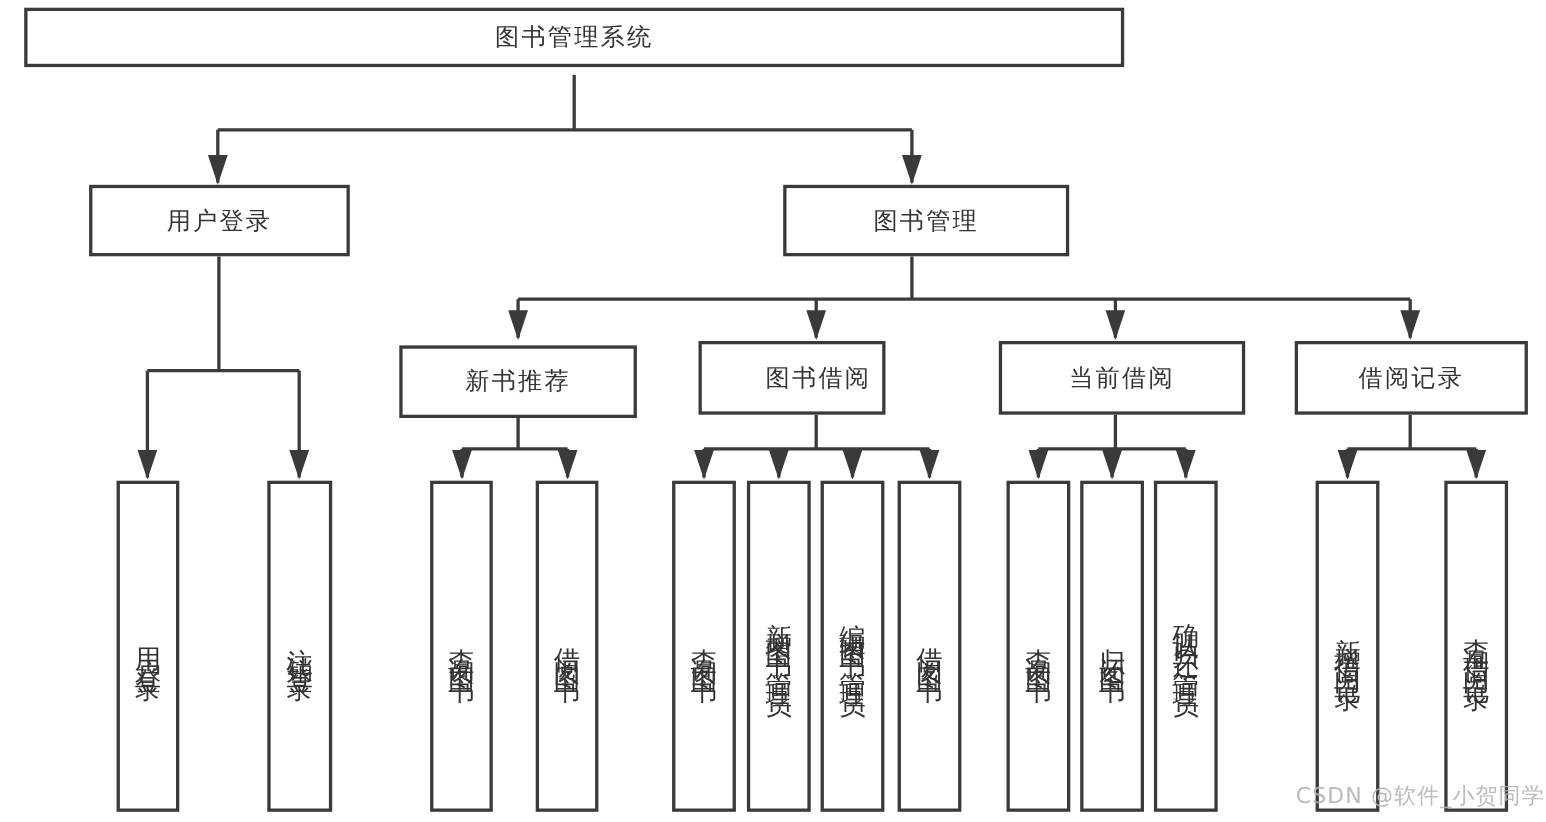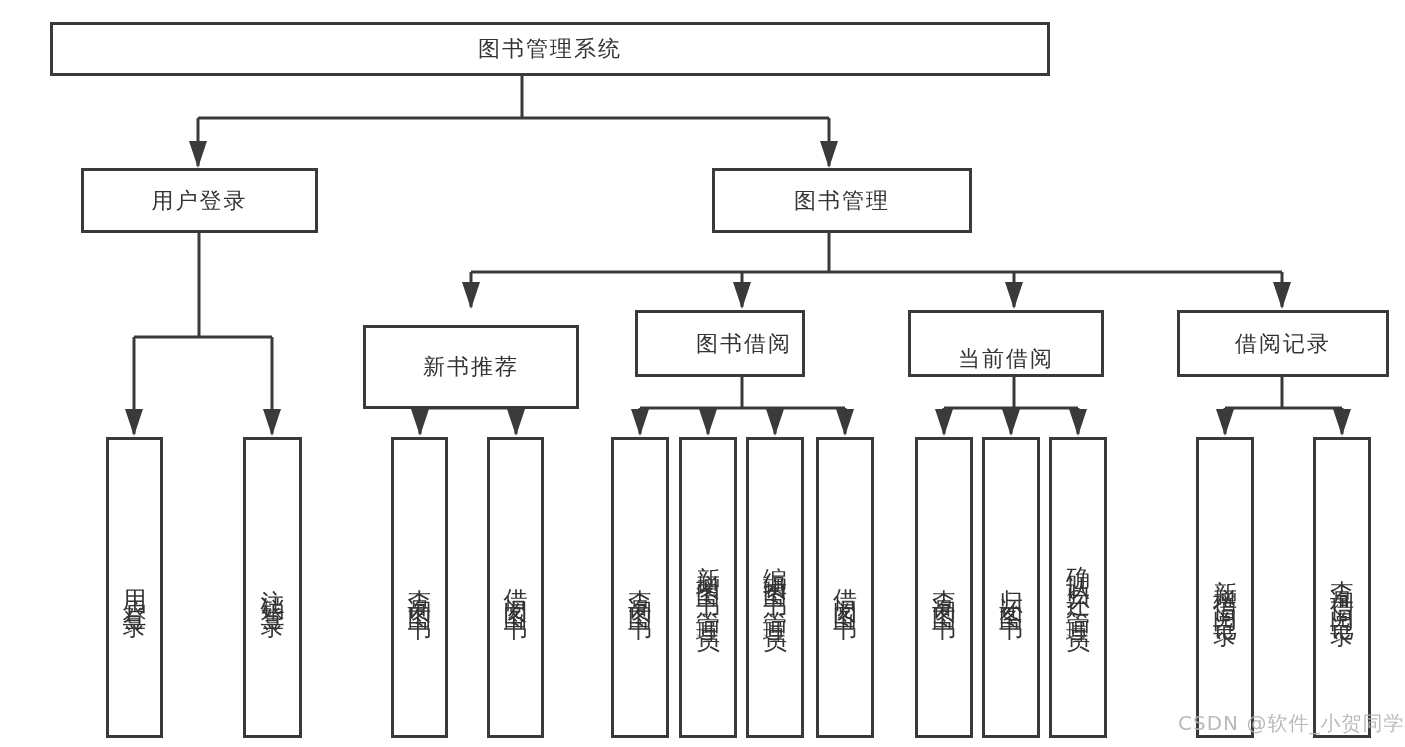--- a/index.html
+++ b/index.html
@@ -101,38 +101,38 @@
       <path d="M1011 408 V434" marker-end="url(#ah)"></path>
       <path d="M1078 408 V434" marker-end="url(#ah)"></path>
 
       <path d="M1282 377 V408"></path>
       <path d="M1225 408 H1342"></path>
       <path d="M1225 408 V434" marker-end="url(#ah)"></path>
       <path d="M1342 408 V434" marker-end="url(#ah)"></path>
     </g>
   </svg>
 
-  <div class="box h" style="left:22px; top:22px; width:1000px; height:54px;margin-left:28px;">
+  <div class="box h" style="left:22px; top:7px; width:1000px; height:54px;">
     <span>图书管理系统</span>
   </div>
 
   <div class="box h" style="left:81px; top:168px; width:237px; height:65px;">
     <span>用户登录</span>
   </div>
   <div class="box h" style="left:712px; top:168px; width:260px; height:65px;">
     <span>图书管理</span>
   </div>
 
-  <div class="box h" style="left:363px; top:325px; width:216px; height:84px;">
+  <div class="box h" style="left:363px; top:314px; width:216px; height:66px;">
     <span>新书推荐</span>
   </div>
   <div class="box h" style="left:635px; top:310px; width:170px; height:67px;padding-left:48px;">
     <span>图书借阅</span>
   </div>
-  <div class="box h" style="left:908px; top:310px; width:196px; height:67px;align-items:flex-end;">
+  <div class="box h" style="left:908px; top:310px; width:224px; height:67px;">
     <span>当前借阅</span>
   </div>
   <div class="box h" style="left:1177px; top:310px; width:212px; height:67px;">
     <span>借阅记录</span>
   </div>
 
   <div class="box v" style="left:106px; top:437px; width:57px; height:301px;">
     <span class="vtext">用户登录</span>
   </div>
   <div class="box v" style="left:243px; top:437px; width:59px; height:301px;">

